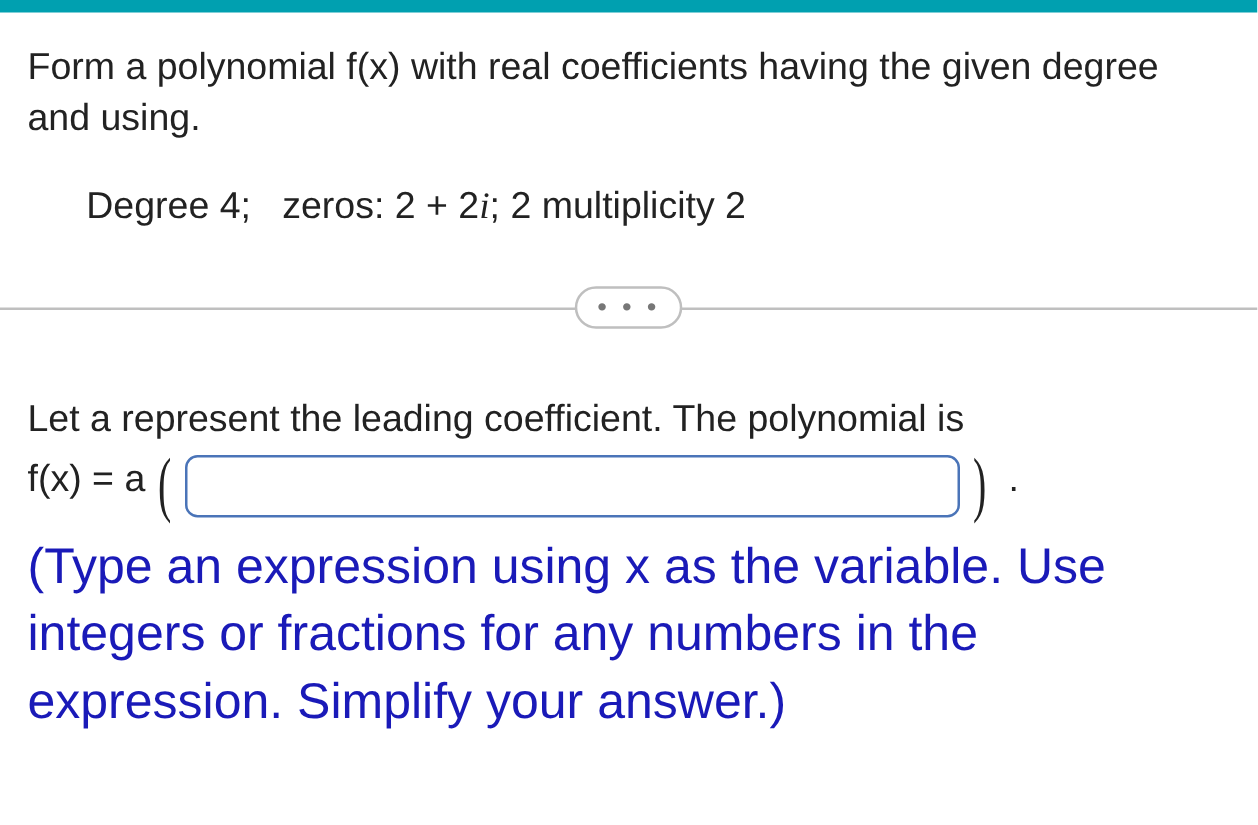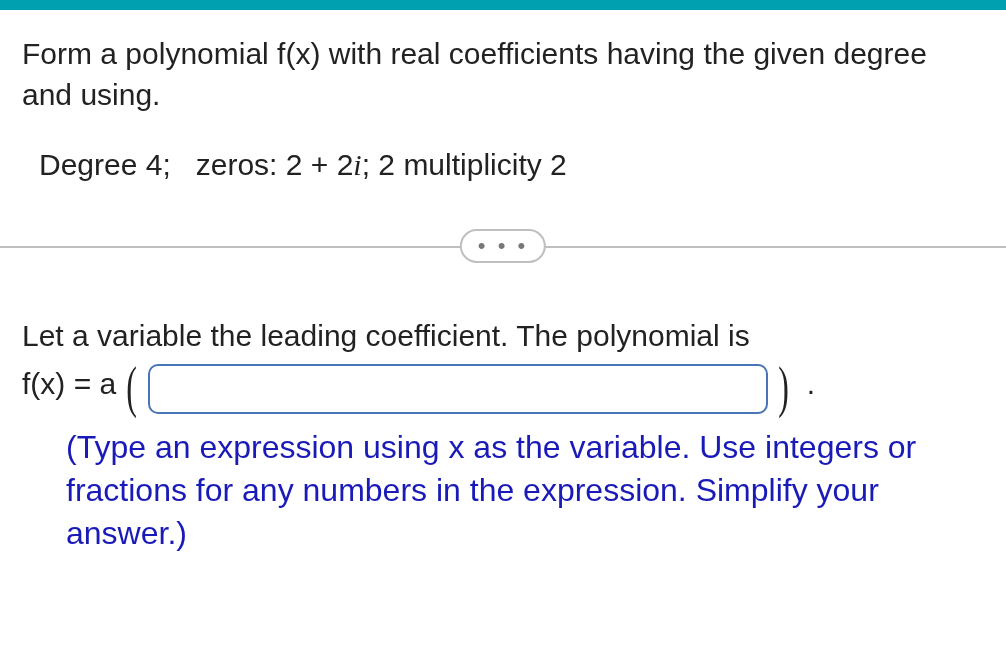--- a/index.html
+++ b/index.html
@@ -15,21 +15,21 @@
     height: 10px;
     background: #00a0b0;
   }
   .content {
     padding: 24px 22px 0 22px;
     font-size: 30px;
     color: #222;
     line-height: 1.35;
   }
   .prompt { margin-bottom: 30px; }
-  .given { margin-left: 17px; margin-bottom: 40px; }
+  .given { margin-left: 47px; margin-bottom: 40px; }
   .ital { font-style: italic; font-family: "Times New Roman", serif; }
   .divider-wrap {
     position: relative;
     height: 40px;
     margin: 0 0 50px 0;
   }
   .divider-line {
     position: absolute;
     top: 50%;
     left: -22px; right: -22px;
@@ -70,24 +70,23 @@
     border: 2px solid #4a74b8;
     border-radius: 10px;
     padding: 4px 10px;
     font-size: 26px;
     outline: none;
     font-family: Arial, Helvetica, sans-serif;
   }
   .period { font-size: 30px; margin-left: 8px; }
   .hint {
     color: #1a1ab8;
-    font-size: 32px;
+    font-size: 40px;
     line-height: 1.35;
     margin-top: 6px;
-    margin-left: 44px;
   }
 </style>
 </head>
 <body>
 
 <div class="topbar"></div>
 
 <div class="content">
 
   <div class="prompt">Form a polynomial f(x) with real coefficients having the given degree and using.</div>
@@ -97,21 +96,21 @@
   </div>
 
   <div class="divider-wrap">
     <div class="divider-line"></div>
     <div class="pill">
       <span>• • •</span>
     </div>
   </div>
 
   <div class="answer-area">
-    <div>Let a variable the leading coefficient. The polynomial is</div>
+    <div>Let a represent the leading coefficient. The polynomial is</div>
 
     <div class="eq-row">
       <span>f(x) = a</span>
       <span class="paren">(</span>
       <input class="answer-input" type="text" value="" style="">
       <span class="paren">)</span>
       <span class="period">.</span>
     </div>
 
     <div class="hint">(Type an expression using x as the variable. Use integers or fractions for any numbers in the expression. Simplify your answer.)</div>

